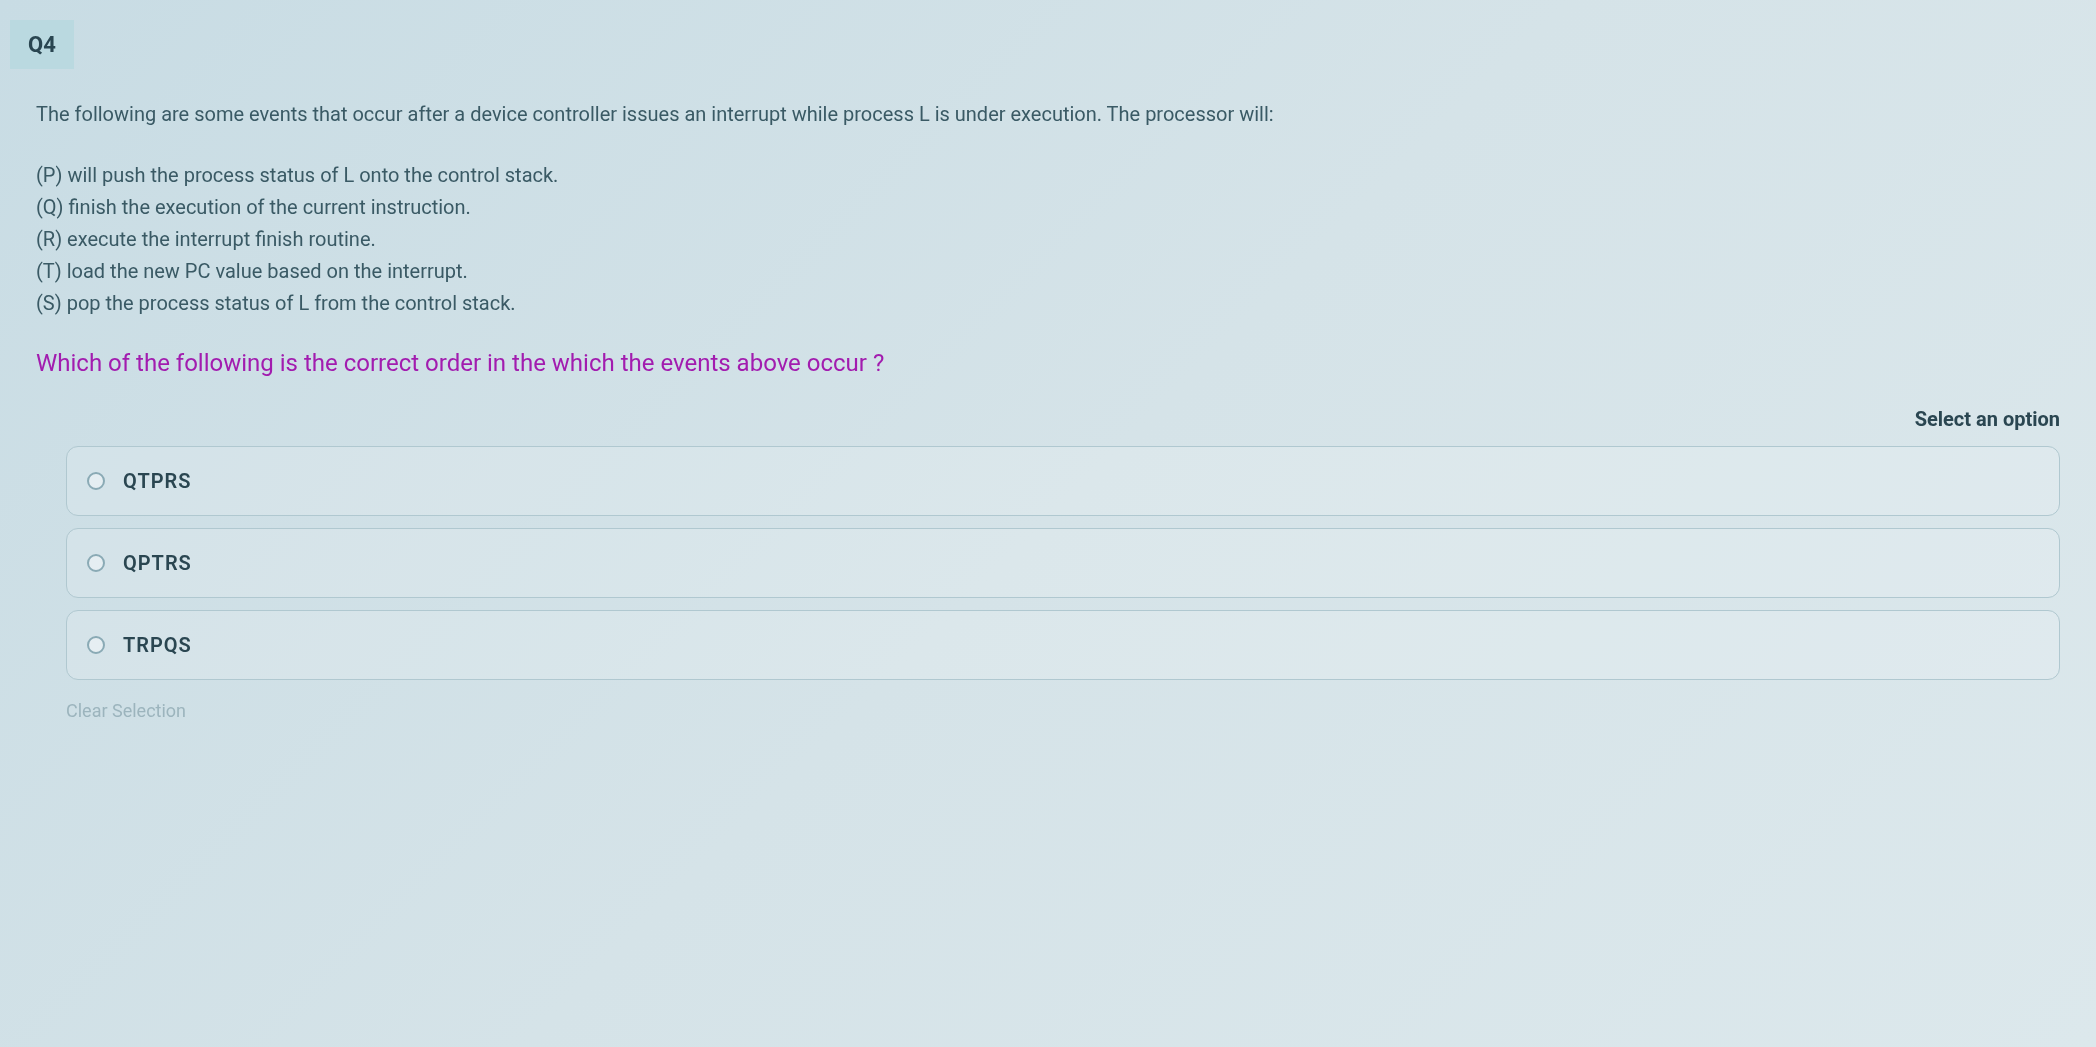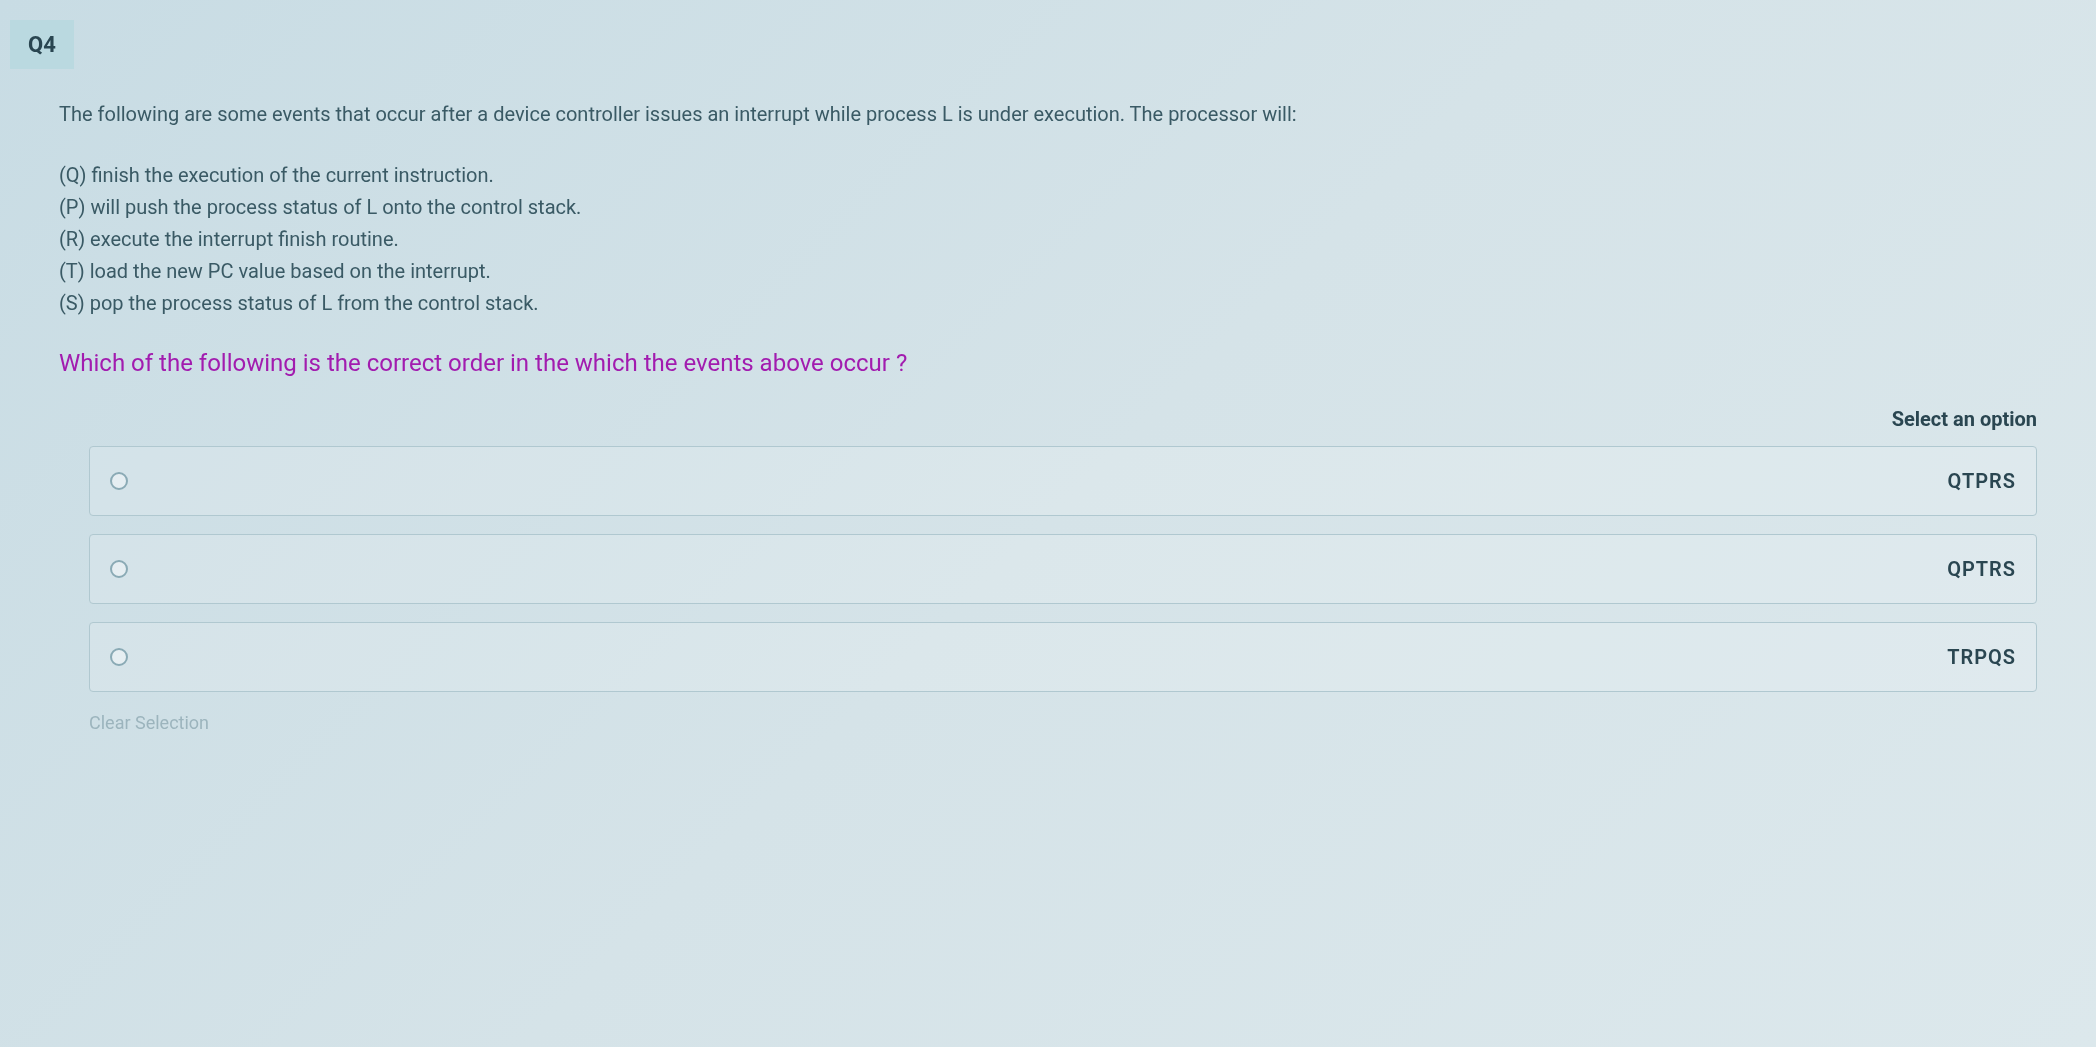--- a/index.html
+++ b/index.html
@@ -20,21 +20,21 @@
       padding: 12px 18px;
       margin-left: 10px;
       margin-bottom: 30px;
     }
     .question-badge-text {
       font-weight: 700;
       font-size: 22px;
       color: #2a4651;
     }
     .content {
-      padding: 0 59px;
+      padding: 0 36px;
     }
     .question-intro {
       font-size: 20px;
       color: #3a5a65;
       margin-bottom: 30px;
       line-height: 1.5;
     }
     .event-list {
       margin-bottom: 30px;
     }
@@ -55,26 +55,25 @@
       margin-bottom: 15px;
       text-align: right;
     }
     .options-container {
       margin-left: 30px;
     }
     .option-row {
       display: flex;
       align-items: center;
       border: 1px solid #b0c8d0;
-      border-radius: 4px;
+      border-radius: 12px;
       padding: 22px 20px;
-      margin-bottom: 18px;
+      margin-bottom: 12px;
       background-color: rgba(255, 255, 255, 0.15);
       cursor: pointer;
-      justify-content: space-between;
     }
     .radio-circle {
       width: 18px;
       height: 18px;
       border: 2px solid #8aaab5;
       border-radius: 50%;
       margin-right: 18px;
       flex-shrink: 0;
       background-color: rgba(255,255,255,0.4);
     }
@@ -99,22 +98,22 @@
 
 
 <div class="question-badge">
   <span class="question-badge-text">Q4</span>
 </div>
 
 <div class="content">
   <p class="question-intro">The following are some events that occur after a device controller issues an interrupt while process L is under execution. The processor will:</p>
 
   <div class="event-list">
+    <p class="event-item">(P) will push the process status of L onto the control stack.</p>
     <p class="event-item">(Q) finish the execution of the current instruction.</p>
-    <p class="event-item">(P) will push the process status of L onto the control stack.</p>
     <p class="event-item">(R) execute the interrupt finish routine.</p>
     <p class="event-item">(T) load the new PC value based on the interrupt.</p>
     <p class="event-item">(S) pop the process status of L from the control stack.</p>
   </div>
 
   <p class="question-prompt">Which of the following is the correct order in the which the events above occur ?</p>
 
   <p class="select-label">Select an option</p>
 
   <div class="options-container">

